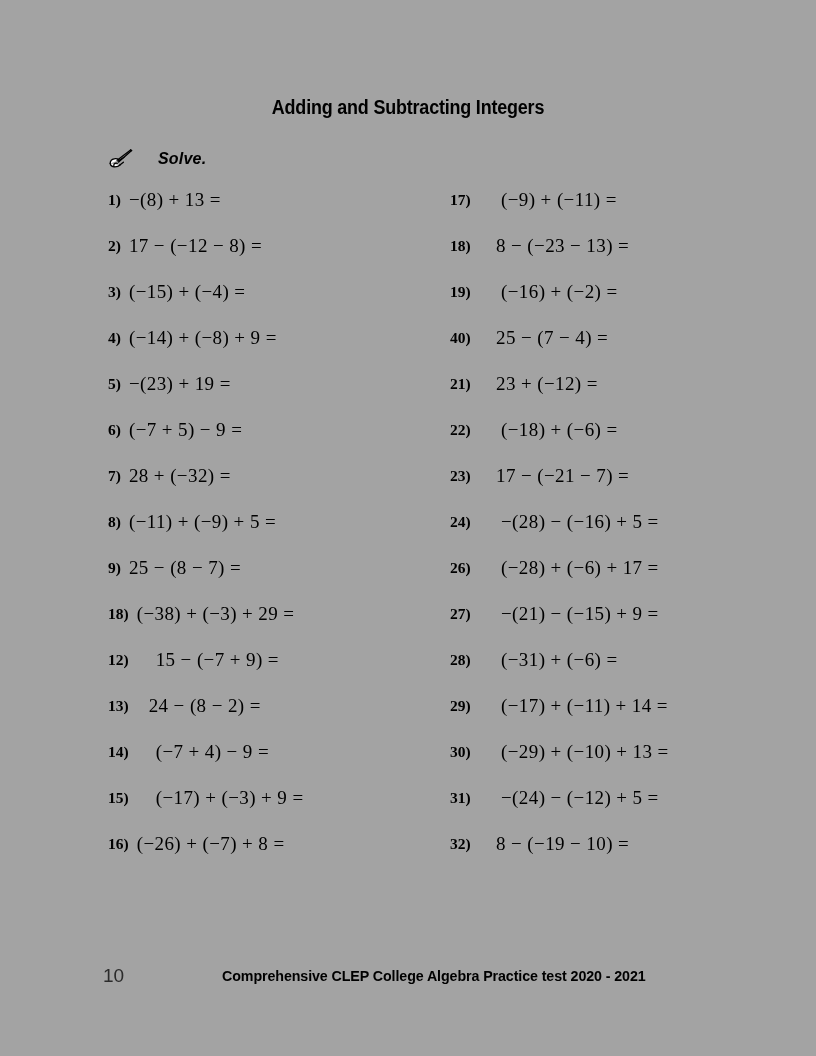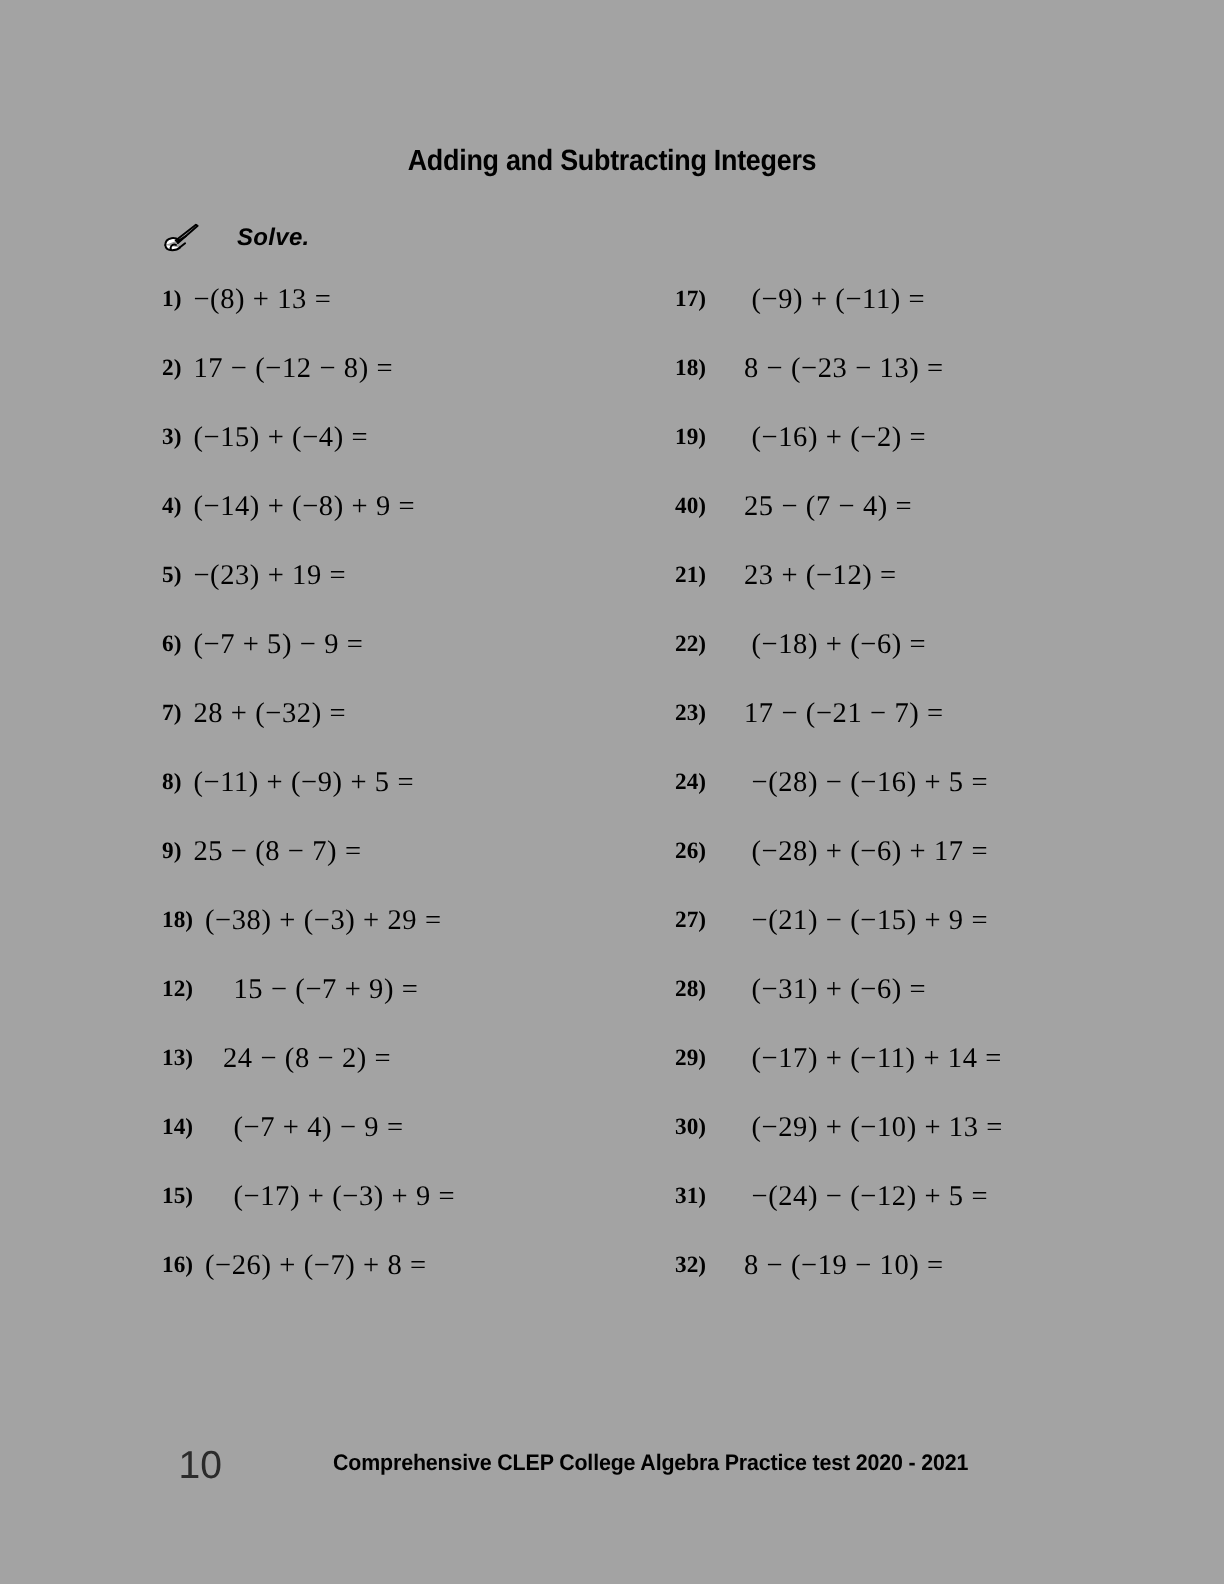--- a/index.html
+++ b/index.html
@@ -121,24 +121,24 @@
   
   .footer {
     position: absolute;
     left: 0;
     top: 960px;
     width: 816px;
     height: 40px;
   }
   .page-number {
     position: absolute;
-    left: 119px;
+    left: 103px;
     top: 0;
     font-family: "Liberation Sans", sans-serif;
-    font-size: 26px;
+    font-size: 19px;
     font-weight: normal;
     color: #2b2b2b;
     line-height: 32px;
   }
   .footer-title {
     position: absolute;
     left: 222px;
     top: 7px;
     font-family: "Liberation Sans", sans-serif;
     font-weight: bold;

